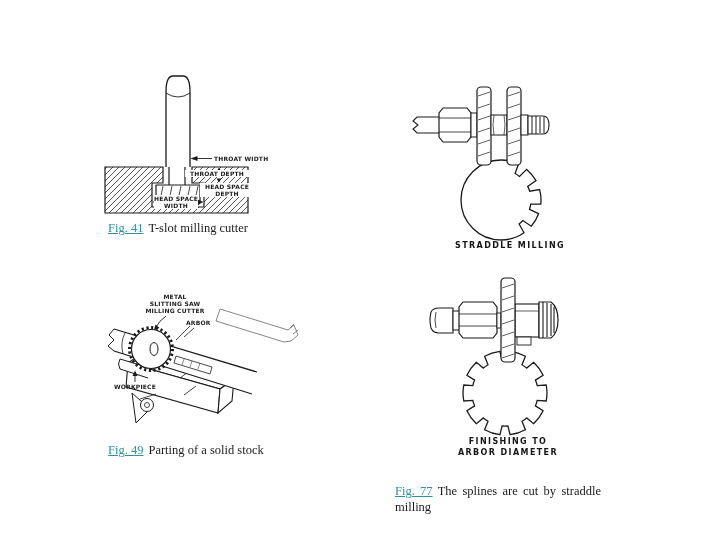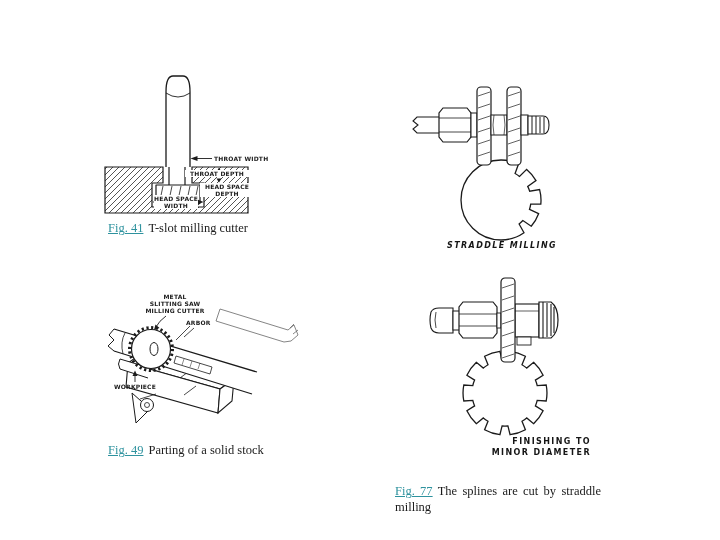--- a/index.html
+++ b/index.html
@@ -163,21 +163,21 @@
         <path class="ink" d="M73,24 L85,20 M73,36 L85,32 M73,48 L85,44 M73,60 L85,56 M73,72 L85,68 M73,84 L85,80" stroke-width="0.7"></path>
         <rect x="86" y="43" width="16" height="20" fill="#fff" stroke="#1b1b1b" stroke-width="1"></rect>
         <path class="ink" d="M89,43 Q87,53 89,63 M99,43 Q101,53 99,63" stroke-width="0.7"></path>
         <rect x="102" y="15" width="14" height="78" rx="4" fill="#fff" stroke="#1b1b1b" stroke-width="1.2"></rect>
         <path class="ink" d="M103,24 L115,20 M103,36 L115,32 M103,48 L115,44 M103,60 L115,56 M103,72 L115,68 M103,84 L115,80" stroke-width="0.7"></path>
         <rect x="116" y="43" width="7" height="20" fill="#fff" stroke="#1b1b1b" stroke-width="1"></rect>
         <path d="M123,44 L138,44 Q144,44 144,53 Q144,62 138,62 L123,62 Z" fill="#fff" stroke="#1b1b1b" stroke-width="1.1"></path>
         <path class="ink" d="M127,44 L127,62 M131,44 L131,62 M135,45 L135,61 M139,45 L139,61" stroke-width="1"></path>
       </g>
     </svg>
-    <div class="biglabel" style="left:16px; top:168px; width:162px;font-style:italic;">
+    <div class="biglabel" style="left:24px; top:168px; width:162px;">
       <span>STRADDLE MILLING</span>
     </div>
   </figure>
 
   <figure class="fig" style="left:405px; top:272px; width:215px; height:188px;">
     <svg width="215" height="188" viewBox="0 0 215 188">
 
       <path d="M141.2,129 L132.2,128.4 A33,33 0 0 1 130.4,133.9 L138.1,138.7
                A42,42 0 0 1 128.6,151.7 L121.7,145.9 A33,33 0 0 1 117,149.3 L120.4,157.7
                A42,42 0 0 1 105.1,162.7 L102.9,153.9 A33,33 0 0 1 97.1,153.9 L94.9,162.7
@@ -200,23 +200,23 @@
         <rect x="110" y="32" width="24" height="33" fill="#fff" stroke="#1b1b1b" stroke-width="1.1"></rect>
         <path class="ink" d="M110,39 L134,39" stroke-width="0.7"></path>
         <rect x="112" y="65" width="14" height="8" fill="#fff" stroke="#1b1b1b" stroke-width="0.9"></rect>
         <path d="M134,30 L146,30 Q153,35 153,48 Q153,61 146,66 L134,66 Z" fill="#fff" stroke="#1b1b1b" stroke-width="1.2"></path>
         <path class="ink" d="M138,30 L138,66 M142,31 L142,65 M146,32 L146,64 M149,35 L149,61" stroke-width="1.1"></path>
 
         <rect x="96" y="6" width="14" height="84" rx="4" fill="#fff" stroke="#1b1b1b" stroke-width="1.2"></rect>
         <path class="ink" d="M97,16 L109,12 M97,28 L109,24 M97,40 L109,36 M97,52 L109,48 M97,64 L109,60 M97,76 L109,72 M97,86 L109,82" stroke-width="0.7"></path>
       </g>
     </svg>
-    <div class="biglabel" style="left:20px; top:164px; width:166px;text-align:right;">
+    <div class="biglabel" style="left:20px; top:164px; width:166px;">
       <span>FINISHING TO</span>
-      <span>MINOR DIAMETER</span>
+      <span>ARBOR DIAMETER</span>
     </div>
   </figure>
 
   <p class="cap cap-wrap" style="left:395px; top:484px;">
     <a class="figlink">Fig. 77</a><span>The splines are cut by straddle milling</span>
   </p>
 
 </div>
 
 </body></html>

